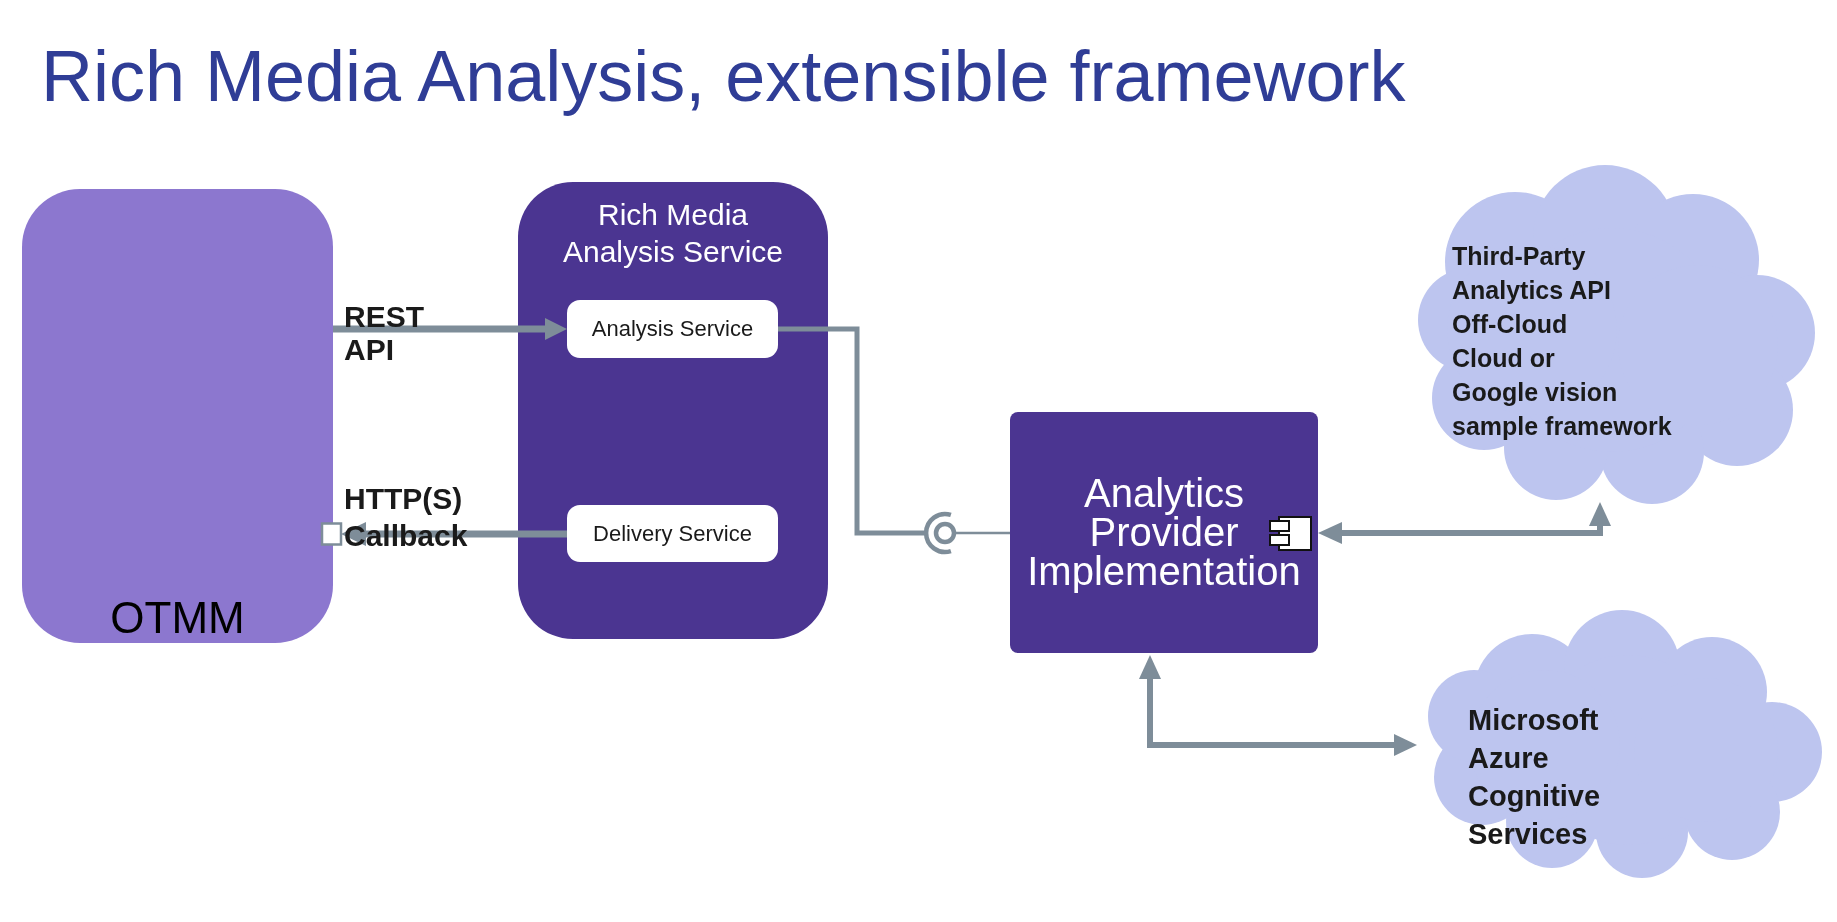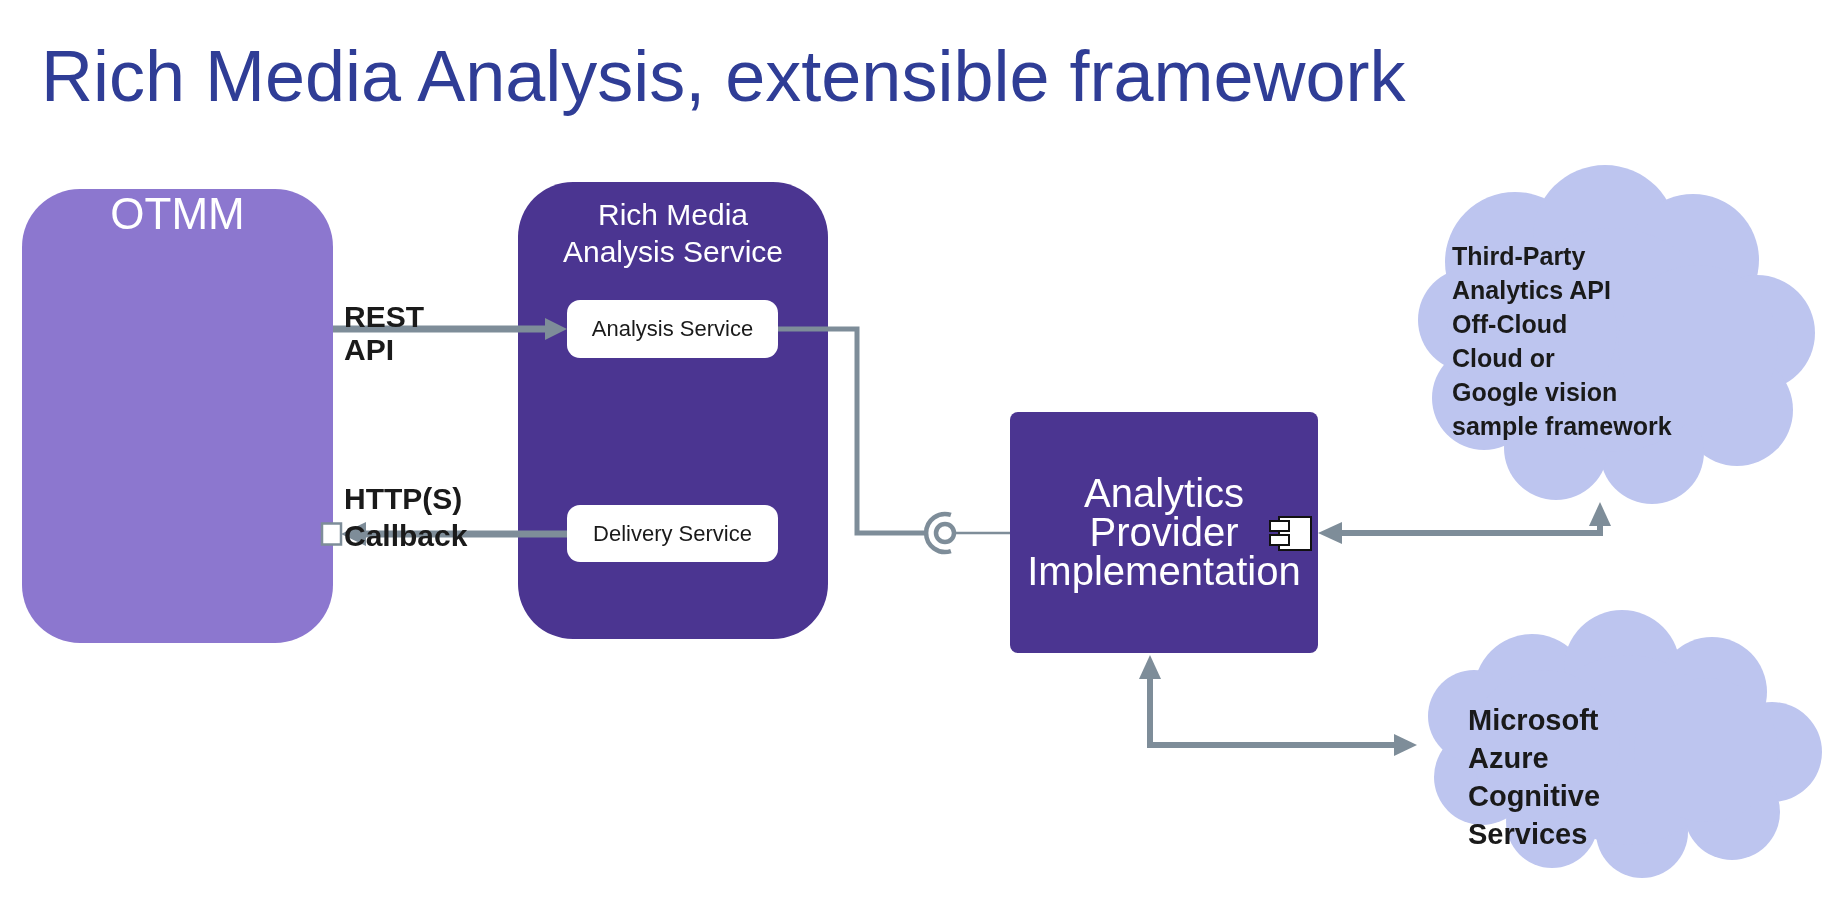--- a/index.html
+++ b/index.html
@@ -9,22 +9,22 @@
   }
   .title{
     position:absolute;left:40px;top:38px;margin:1px;
     font-size:72px;font-weight:400;line-height:1.05;
     color:var(--title,#2F3D96);white-space:nowrap;
   }
   .node{position:absolute;box-sizing:border-box;z-index:1;}
   .otmm{
     left:22px;top:189px;width:311px;height:454px;border-radius:58px;
     background:var(--otmm-fill,#8C77CF);
-    display:flex;align-items:flex-start;justify-content:center;
-    color:#ffffff;font-size:44px;
+    display:flex;align-items:flex-end;justify-content:center;
+    color:#000000;font-size:44px;
   }
   .rms{
     left:518px;top:182px;width:310px;height:457px;border-radius:55px;
     background:var(--node-fill,#4B3591);color:#fff;
   }
   .rms-title{
     position:absolute;left:0;top:14px;width:100%;
     text-align:center;font-size:30px;line-height:37px;
   }
   .subnode{

